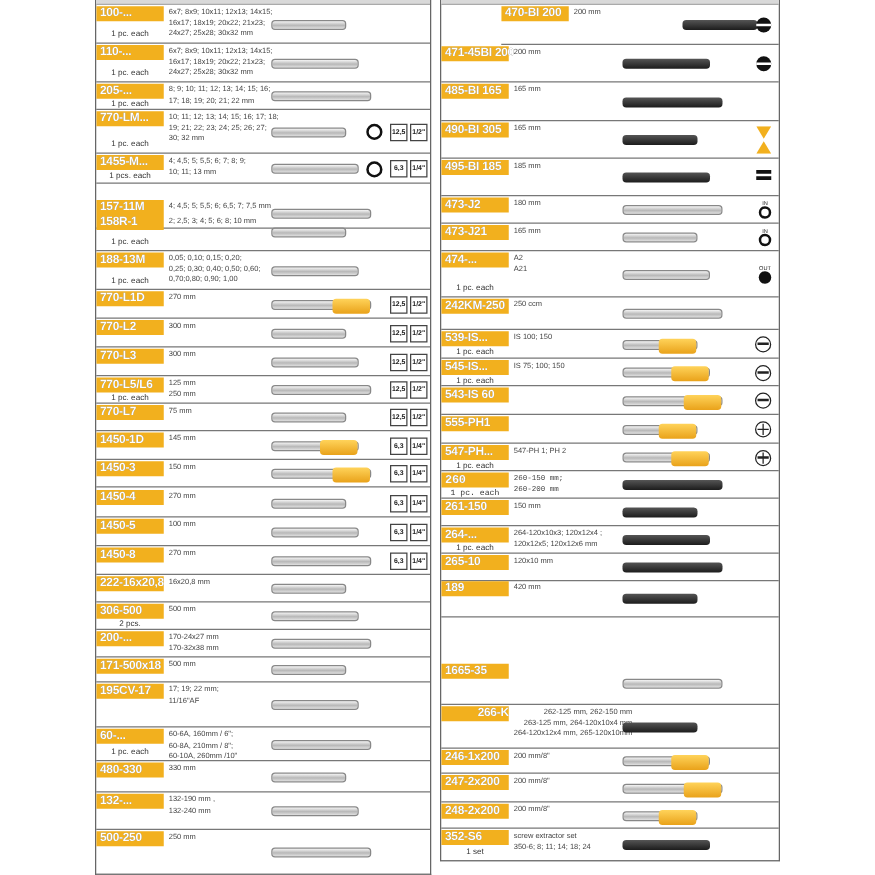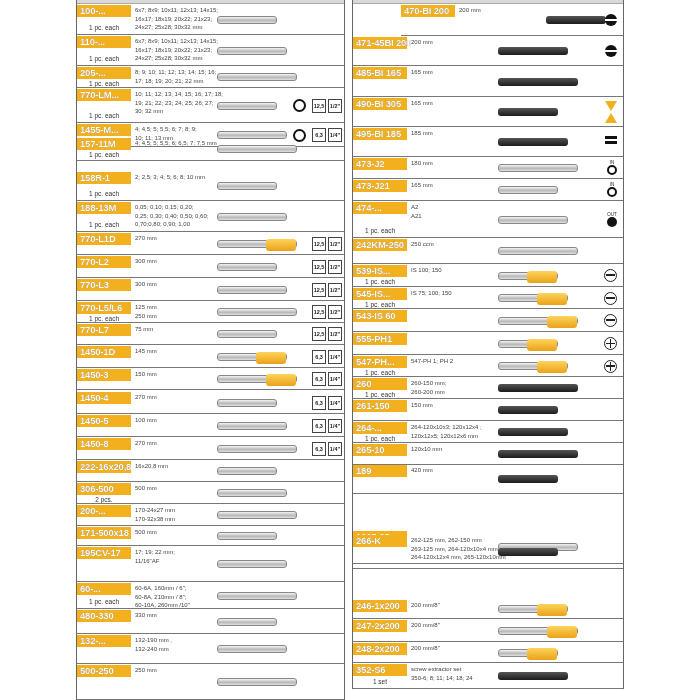--- a/index.html
+++ b/index.html
@@ -78,21 +78,21 @@
       <div class="qty" style="top: 14px;">1 pcs. each</div>
       <div class="desc">4; 4,5; 5; 5,5; 6; 7; 8; 9;
 10; 11; 13 mm</div>
       <div class="pic tool-silver" style="left: 140px; width: 70px; height: 8px; top: 8px;"></div>
       <div class="badge" style="left: 235px; top: 5px;">6,3</div>
       <div class="badge" style="left: 251px; top: 5px;">1/4"</div>
       <div class="sym" style="right: 38px; top: 5.5px;">
         <div style="width:13px;height:13px;border:2.5px solid #111;border-radius:50%"></div>
       </div>
     </div>
-    <div class="row" style="top: 137px; height: 24px;">
+    <div class="row" style="top: 159px; height: 24px;">
       <div class="code">157-11M</div>
       <div class="qty" style="top: 14px;">1 pc. each</div>
       <div class="desc">4; 4,5; 5; 5,5; 6; 6,5; 7; 7,5 mm</div>
       <div class="pic tool-silver" style="left: 140px; width: 80px; height: 8px; top: 8px;"></div>
     </div>
     <div class="row" style="top: 171px; height: 30px;">
       <div class="code">158R-1</div>
       <div class="qty" style="top: 19px;">1 pc. each</div>
       <div class="desc">2; 2,5; 3; 4; 5; 6; 8; 10 mm</div>
       <div class="pic tool-silver" style="left: 140px; width: 60px; height: 8px; top: 11px;"></div>
@@ -372,21 +372,21 @@
       <div class="pic tool-silver" style="left: 145px; width: 70px; height: 8px; top: 7px;">
         <div class="tool-yellow" style="position: absolute; right: 0px; top: -2px; width: 30px; height: 12px;"></div>
       </div>
       <div class="sym" style="top: 4.5px;">
         <div style="width:13px;height:13px;border:1.5px solid #222;border-radius:50%;position:relative">
           <div style="position:absolute;left:1px;right:1px;top:4.5px;height:1.5px;background:#222"></div>
           <div style="position:absolute;top:1px;bottom:1px;left:4.5px;width:1.5px;background:#222"></div>
         </div>
       </div>
     </div>
-    <div class="row" style="top: 377px; height: 22px;">
+    <div class="row" style="top: 377px; height: 22px; font-family: Liberation Mono, monospace;">
       <div class="code">260</div>
       <div class="qty" style="top: 14px;">1 pc. each</div>
       <div class="desc">260-150 mm;
 260-200 mm</div>
       <div class="pic tool-dark" style="left: 145px; width: 80px; height: 8px; top: 7px;"></div>
     </div>
     <div class="row" style="top: 399px; height: 22px;">
       <div class="code">261-150</div>
       <div class="desc">150 mm</div>
       <div class="pic tool-dark" style="left: 145px; width: 60px; height: 8px; top: 7px;"></div>
@@ -405,21 +405,21 @@
     </div>
     <div class="row" style="top: 464px; height: 30px;">
       <div class="code">189</div>
       <div class="desc">420 mm</div>
       <div class="pic tool-dark" style="left: 145px; width: 60px; height: 8px; top: 11px;"></div>
     </div>
     <div class="row" style="top: 530px; height: 34px;">
       <div class="code">1665-35</div>
       <div class="pic tool-silver" style="left: 145px; width: 80px; height: 8px; top: 13px;"></div>
     </div>
-    <div class="row" style="top: 534px; height: 35px;">
+    <div class="row" style="top: 564px; height: 35px; text-align: right;">
       <div class="code">266-K</div>
       <div class="desc">262-125 mm, 262-150 mm
 263-125 mm, 264-120x10x4 mm
 264-120x12x4 mm, 265-120x10mm</div>
       <div class="pic tool-dark" style="left: 145px; width: 60px; height: 8px; top: 13.5px;"></div>
     </div>
     <div class="row" style="top: 599px; height: 20px;">
       <div class="code">246-1x200</div>
       <div class="desc">200 mm/8"</div>
       <div class="pic tool-silver" style="left: 145px; width: 70px; height: 8px; top: 6px;">

